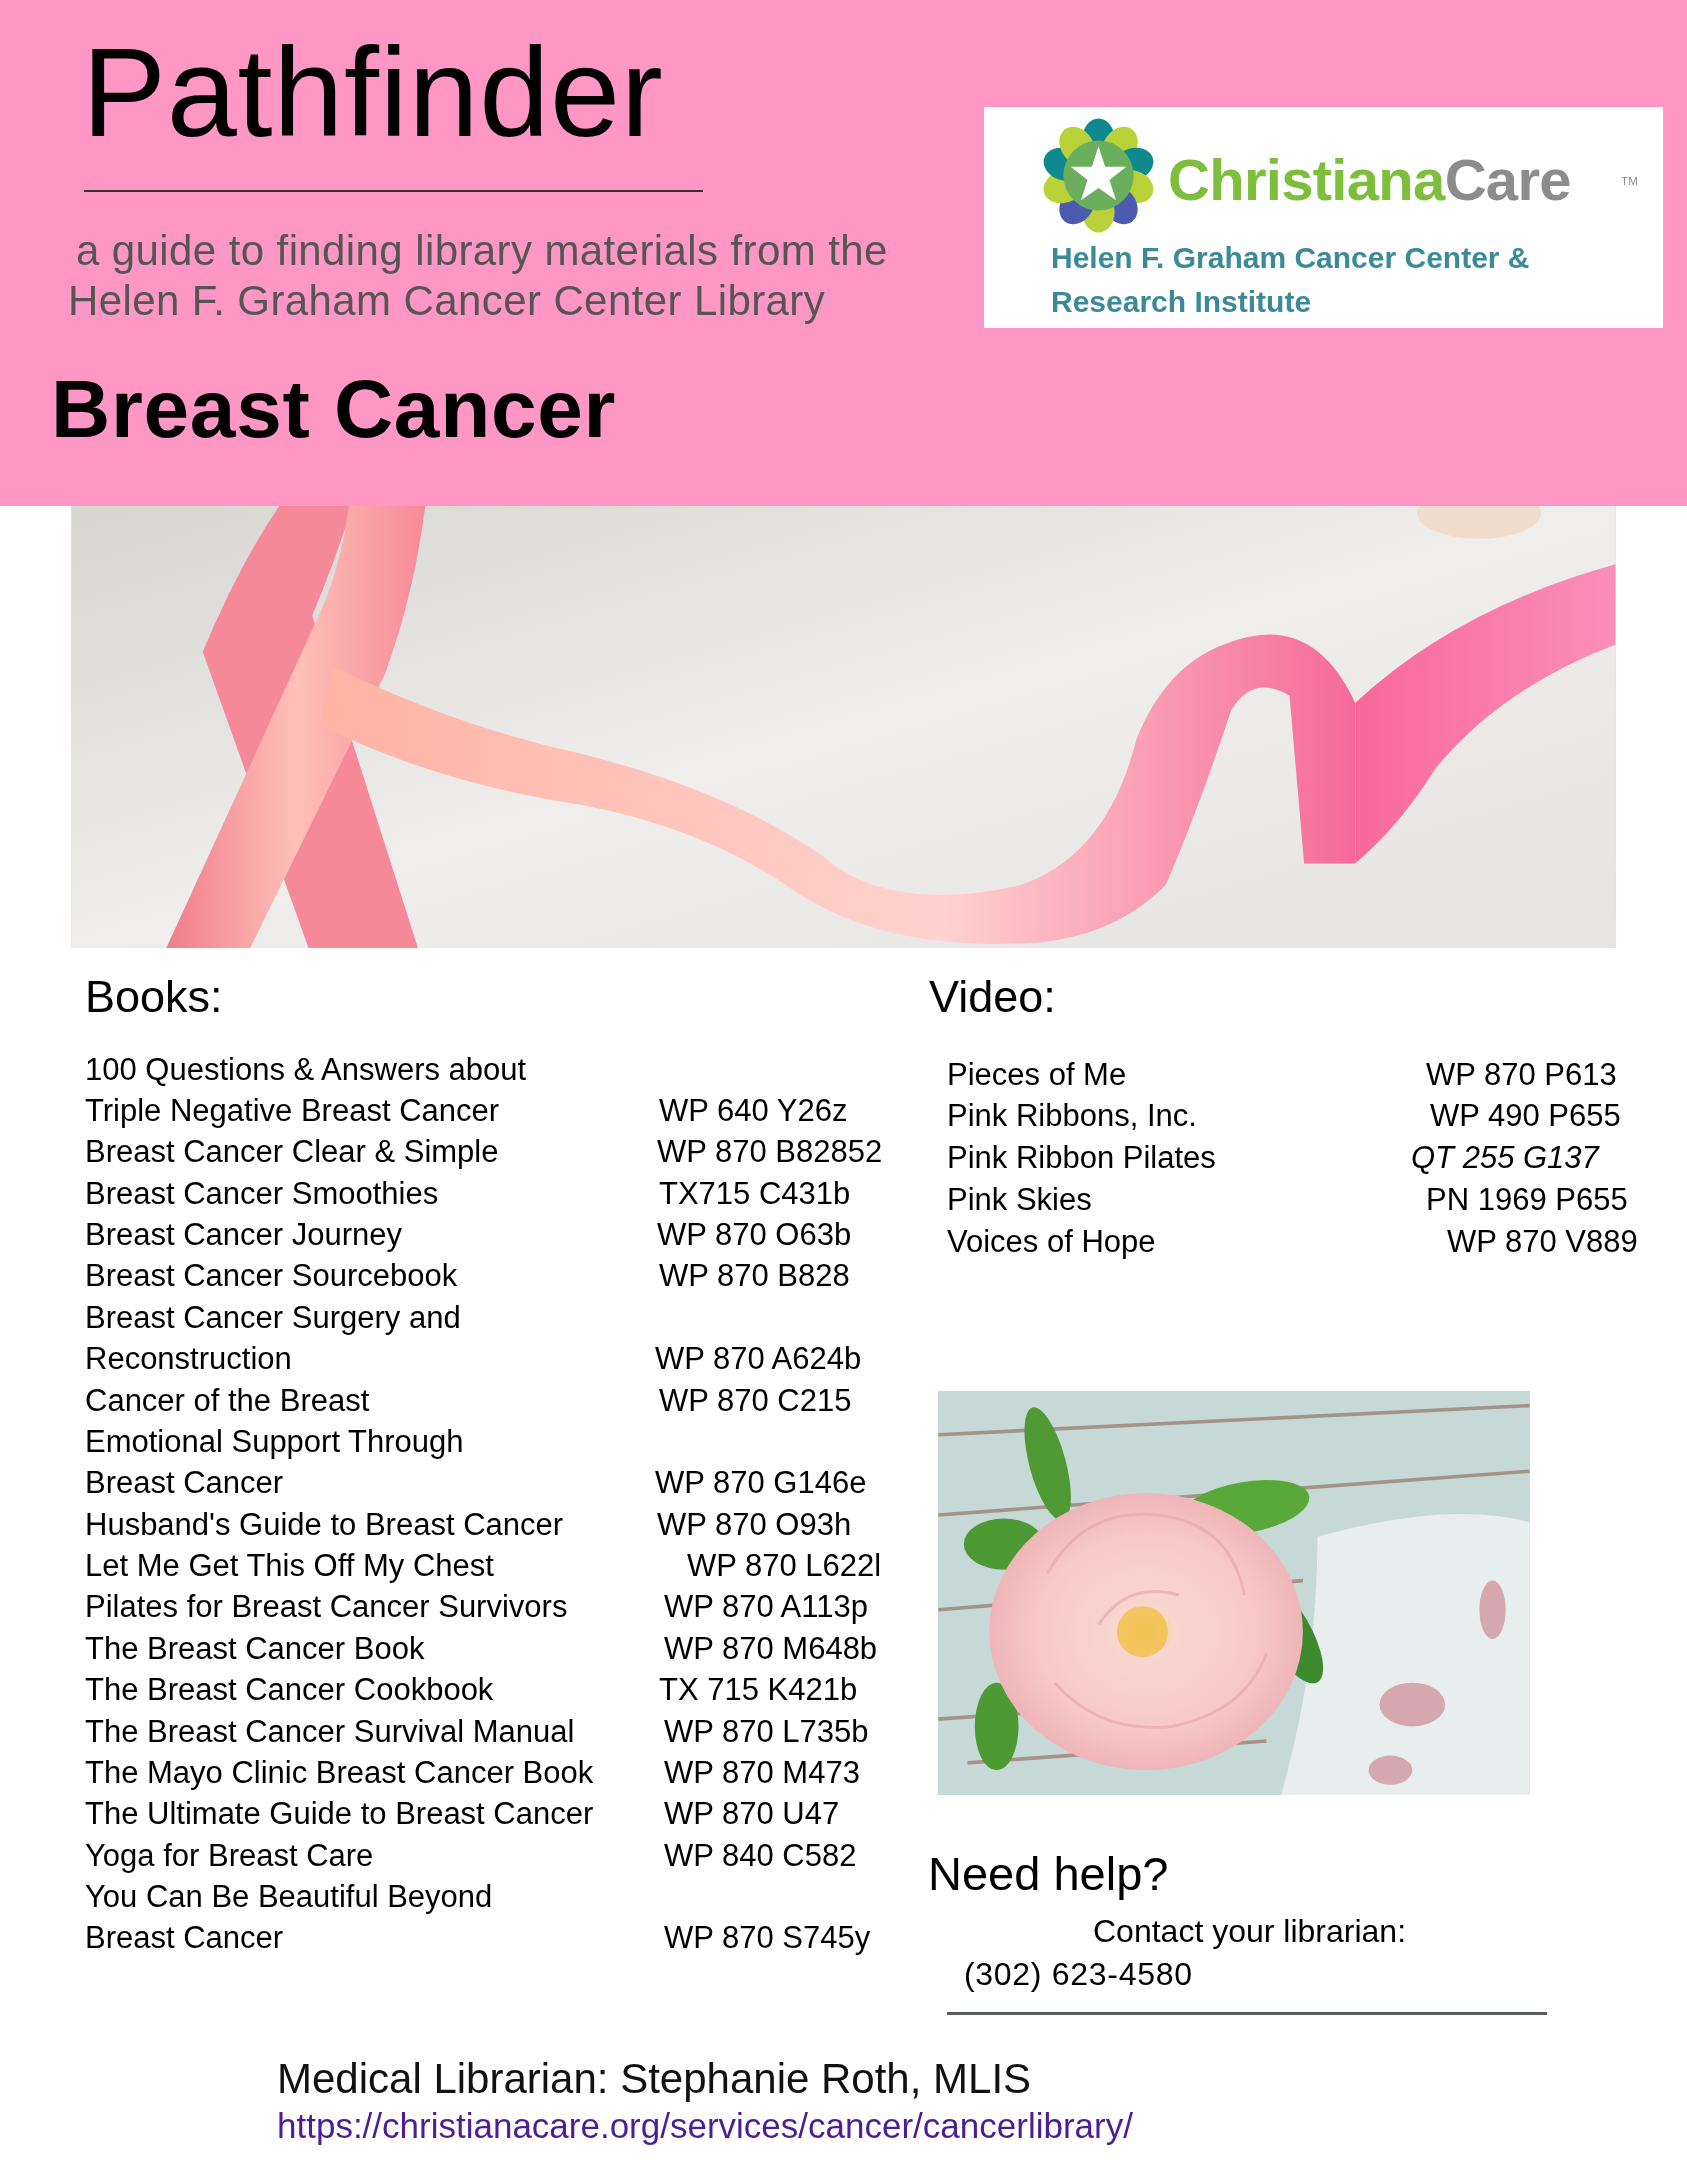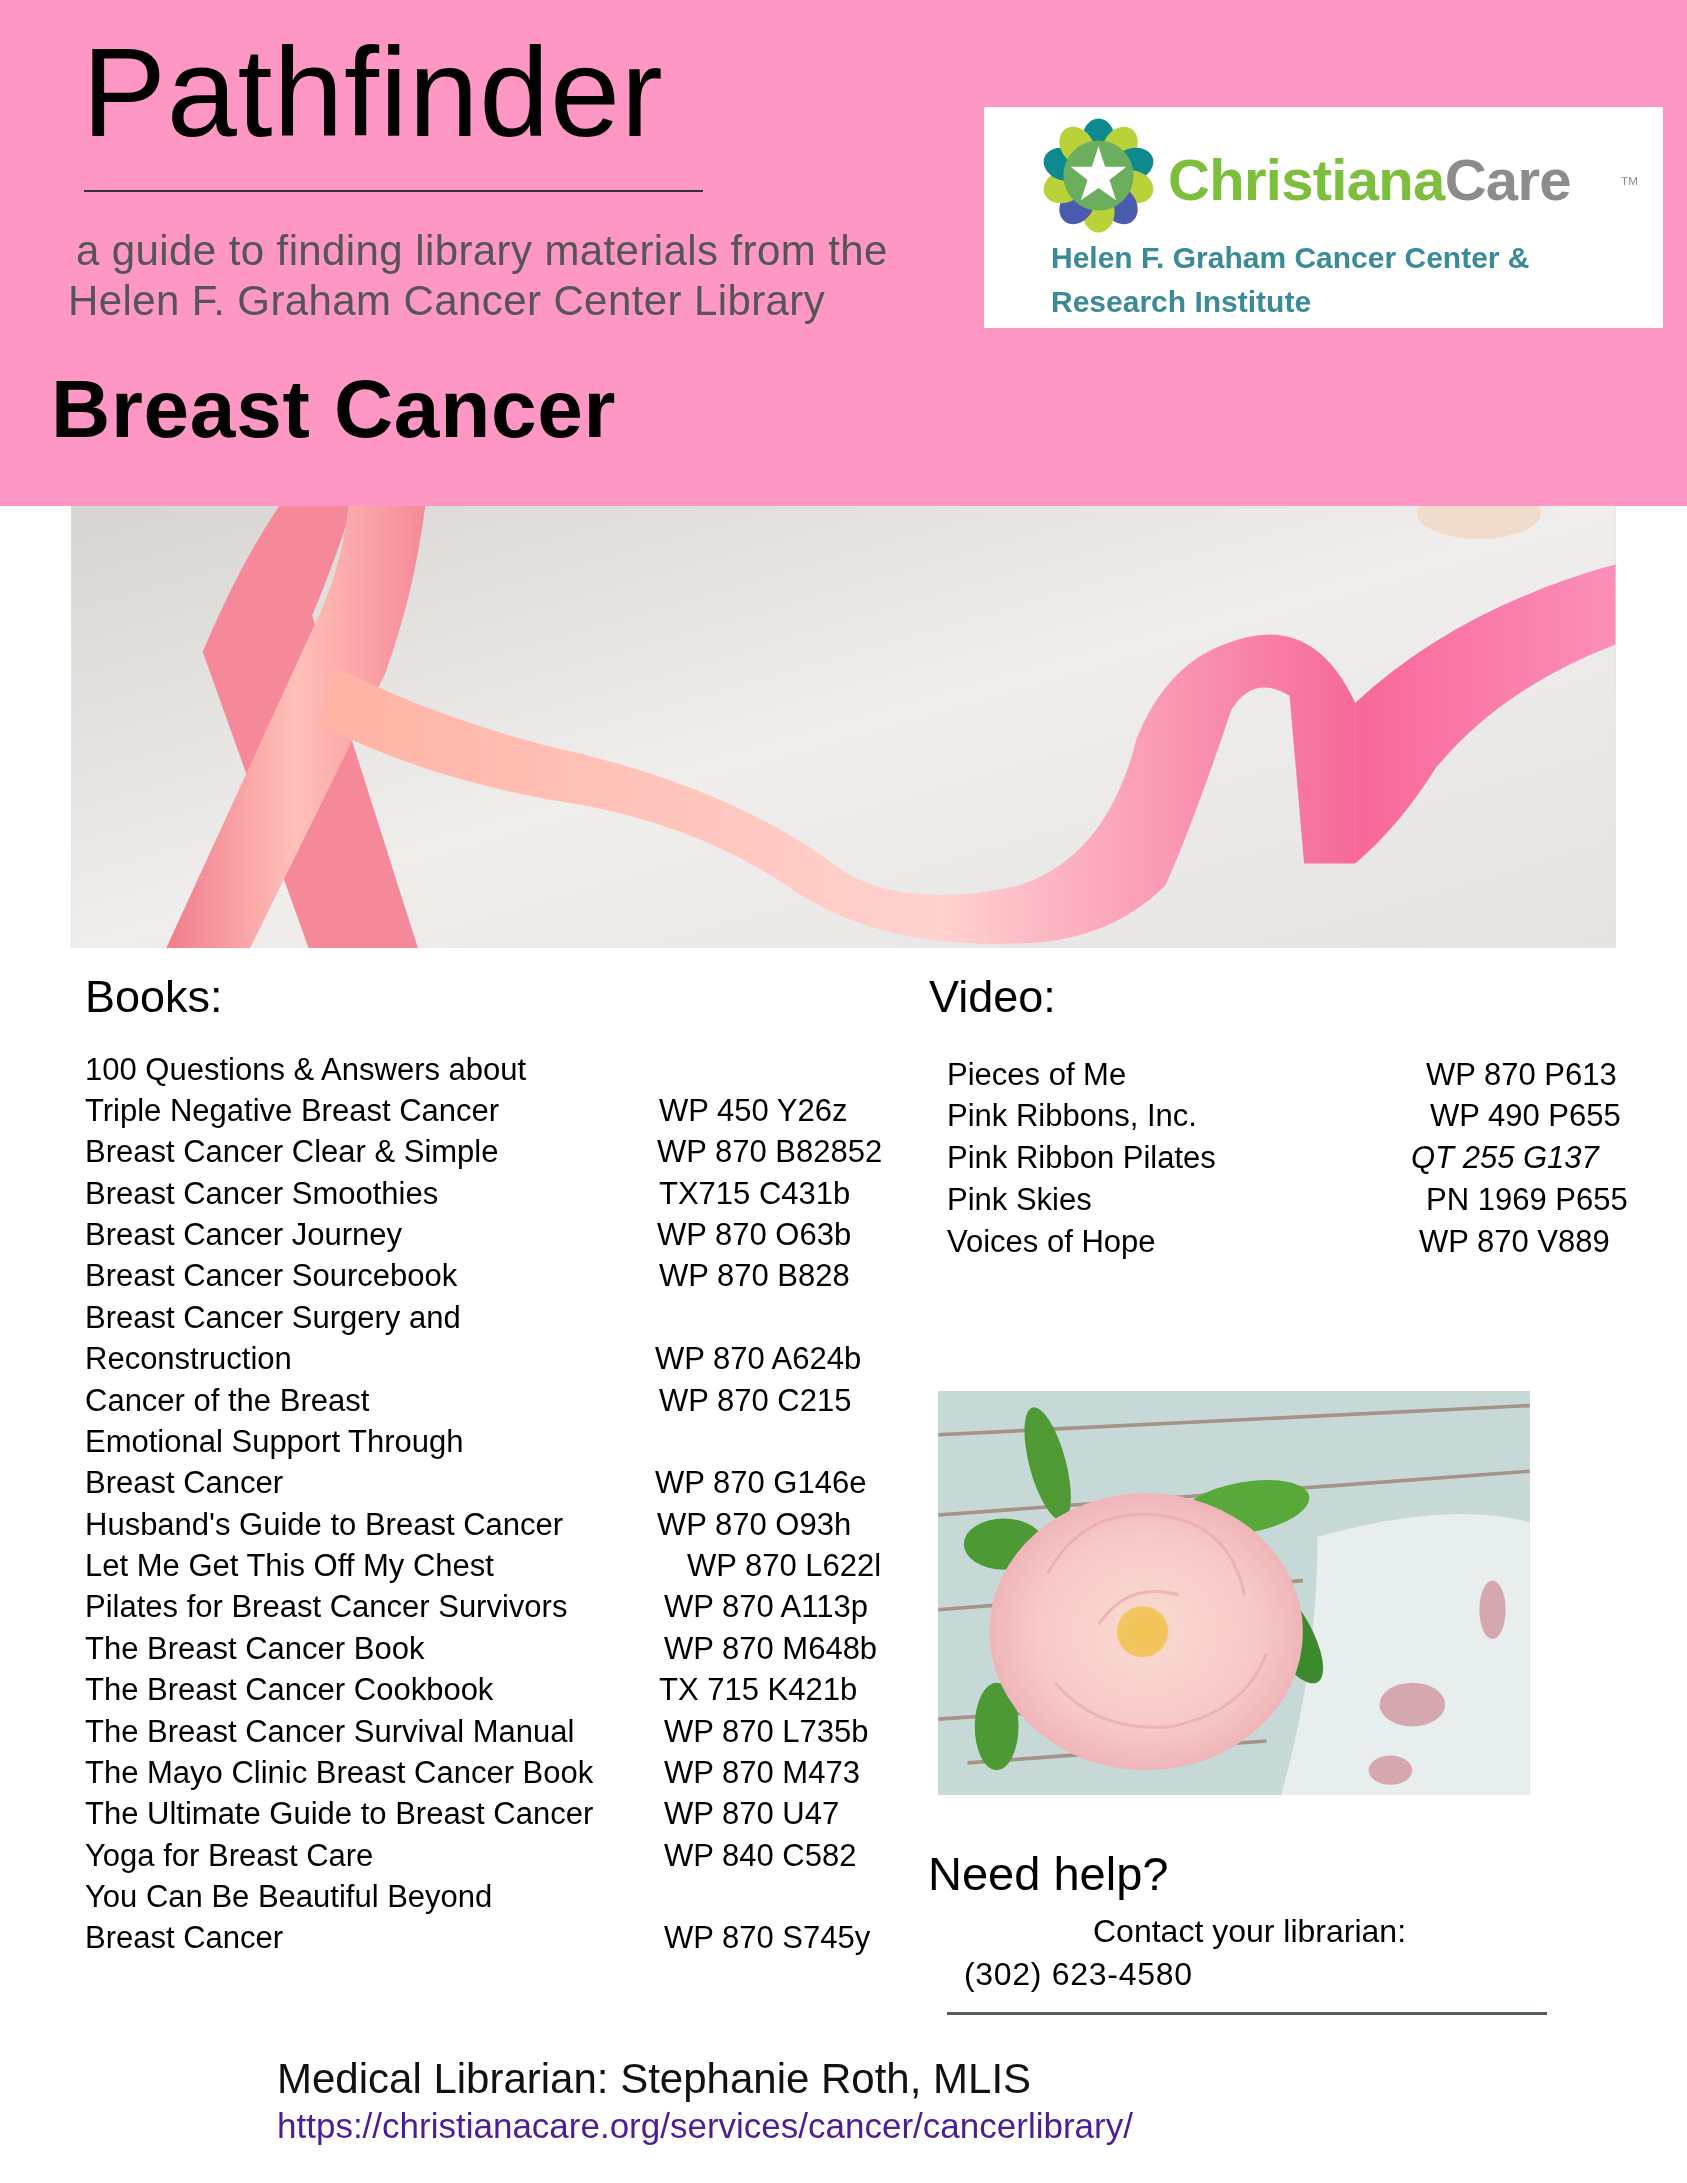--- a/index.html
+++ b/index.html
@@ -129,21 +129,21 @@
 </div>
 
 <div id="books-h" class="abs section-h">Books:</div>
 <div id="books-list">
     <div class="row" style="left: 85px; top: 1049px;">
       <span class="t">100 Questions &amp; Answers about</span>
       <span class="cn" style="left: 574px;"></span>
     </div>
     <div class="row" style="left: 85px; top: 1090px;">
       <span class="t">Triple Negative Breast Cancer</span>
-      <span class="cn" style="left: 574px;">WP 450 Y26z</span>
+      <span class="cn" style="left: 574px;">WP 640 Y26z</span>
     </div>
     <div class="row" style="left: 85px; top: 1131px;">
       <span class="t">Breast Cancer Clear &amp; Simple</span>
       <span class="cn" style="left: 572px;">WP 870 B82852</span>
     </div>
     <div class="row" style="left: 85px; top: 1173px;">
       <span class="t">Breast Cancer Smoothies</span>
       <span class="cn" style="left: 574px;">TX715 C431b</span>
     </div>
     <div class="row" style="left: 85px; top: 1214px;">
@@ -233,21 +233,21 @@
     <div class="row" style="left: 947px; top: 1137px;">
       <span class="t">Pink Ribbon Pilates</span>
       <span class="cn" style="left: 464px; font-style: italic;">QT 255 G137</span>
     </div>
     <div class="row" style="left: 947px; top: 1179px;">
       <span class="t">Pink Skies</span>
       <span class="cn" style="left: 479px;">PN 1969 P655</span>
     </div>
     <div class="row" style="left: 947px; top: 1221px;">
       <span class="t">Voices of Hope</span>
-      <span class="cn" style="left: 472px;">WP 870 V889</span>
+      <span class="cn" style="left: 500px;">WP 870 V889</span>
     </div>
   </div>
 
 <div id="rose-img" class="abs">
   <svg width="592" height="404" viewBox="0 0 811 554">
     <defs>
       <radialGradient id="roseG" cx="0.5" cy="0.5" r="0.5">
         <stop offset="0" stop-color="#f6c96a"></stop>
         <stop offset="0.18" stop-color="#f9d6cf"></stop>
         <stop offset="0.7" stop-color="#f7c9c8"></stop>

